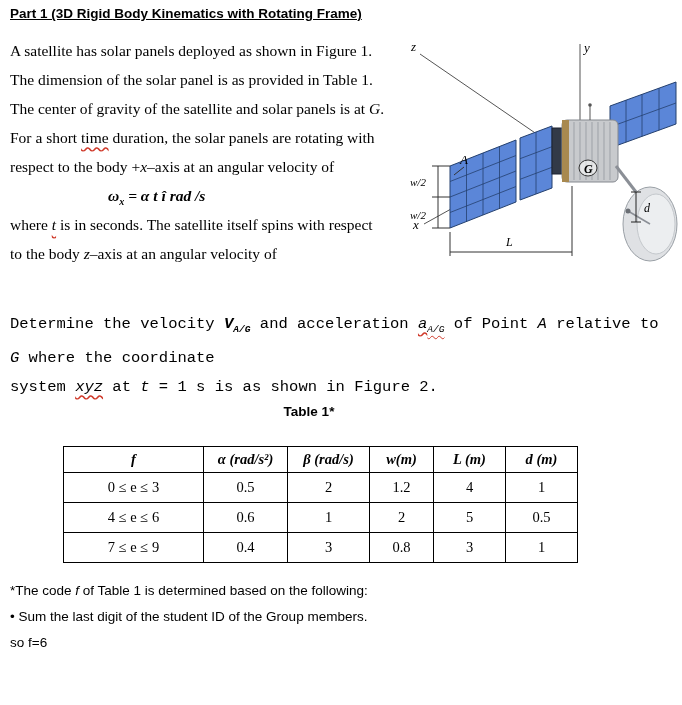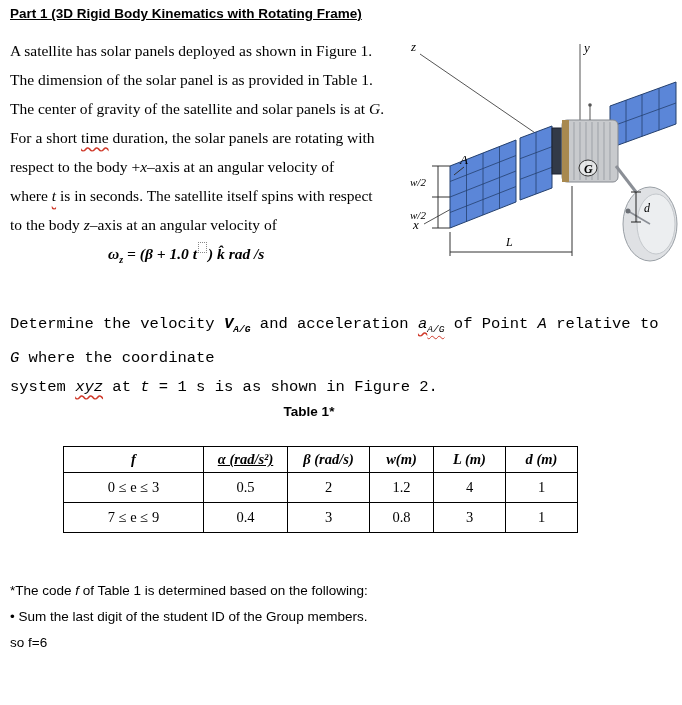--- a/index.html
+++ b/index.html
@@ -57,21 +57,21 @@
     text-align:center; font-family:"Liberation Sans", sans-serif;
     font-weight:bold; font-size:13.5px;
   }
 
   .tablewrap { position:absolute; left:63px; top:446px; }
   table { border-collapse:collapse; font-size:14.5px; table-layout:fixed; }
   th, td { border:1px solid #000; text-align:center; padding:3px 4px; }
   th { font-weight:bold; font-style:italic; height:26px; }
   td { height:30px; }
   .col-f  { width:140px; }
-  .col-a  { width:84px;text-decoration:underline; }
+  .col-a  { width:84px; }
   .col-b  { width:82px; }
   .col-w  { width:64px; }
   .col-l  { width:72px; }
   .col-d  { width:72px; }
 
   .notes {
     position:absolute; left:10px; top:578px; width:662px;
     font-family:"Liberation Sans", sans-serif; font-size:13.5px;
   }
   .notes .nline { line-height:26px; height:26px; white-space:nowrap; }
@@ -82,23 +82,23 @@
 <div class="page">
 
   <div class="title">Part 1 (3D Rigid Body Kinematics with Rotating Frame)</div>
 
   <div class="para1">
     <div class="line"><span>A satellite has solar panels deployed as shown in Figure 1.</span></div>
     <div class="line"><span>The dimension of the solar panel is as provided in Table 1.</span></div>
     <div class="line"><span>The center of gravity of the satellite and solar panels is at </span><span class="it">G</span><span>.</span></div>
     <div class="line"><span>For a short </span><span class="wavy">time</span><span> duration, the solar panels are rotating with</span></div>
     <div class="line"><span>respect to the body +</span><span class="it">x</span><span>–axis at an angular velocity of</span></div>
+    <div class="line eq"><span>ω</span><sub>x</sub><span> = α t î  rad /s</span></div>
     <div class="line"><span>where </span><span class="it wavy">t</span><span> is in seconds.  The satellite itself spins with respect</span></div>
     <div class="line"><span>to the body </span><span class="it">z</span><span>–axis at an angular velocity of</span></div>
-    <div class="line eq"><span>ω</span><sub>z</sub><span> = (β + 1.0 t</span><span class="supbox"></span><span>) k̂  rad /s</span></div>
   </div>
 
   <div class="figure">
     <svg width="278" height="256" viewBox="0 0 278 256">
 
       <g>
         <line x1="16" y1="20" x2="156" y2="116" stroke="#555" stroke-width="1"></line>
         <text x="7" y="17" font-size="13" font-style="italic">z</text>
       </g>
       <g>
@@ -211,20 +211,28 @@
       <tbody>
         <tr>
           <td>0 ≤ e ≤ 3</td>
           <td>0.5</td>
           <td>2</td>
           <td>1.2</td>
           <td>4</td>
           <td>1</td>
         </tr>
         <tr>
+          <td>4 ≤ e ≤ 6</td>
+          <td>0.6</td>
+          <td>1</td>
+          <td>2</td>
+          <td>5</td>
+          <td>0.5</td>
+        </tr>
+        <tr>
           <td>7 ≤ e ≤ 9</td>
           <td>0.4</td>
           <td>3</td>
           <td>0.8</td>
           <td>3</td>
           <td>1</td>
         </tr>
       </tbody>
     </table>
   </div>

